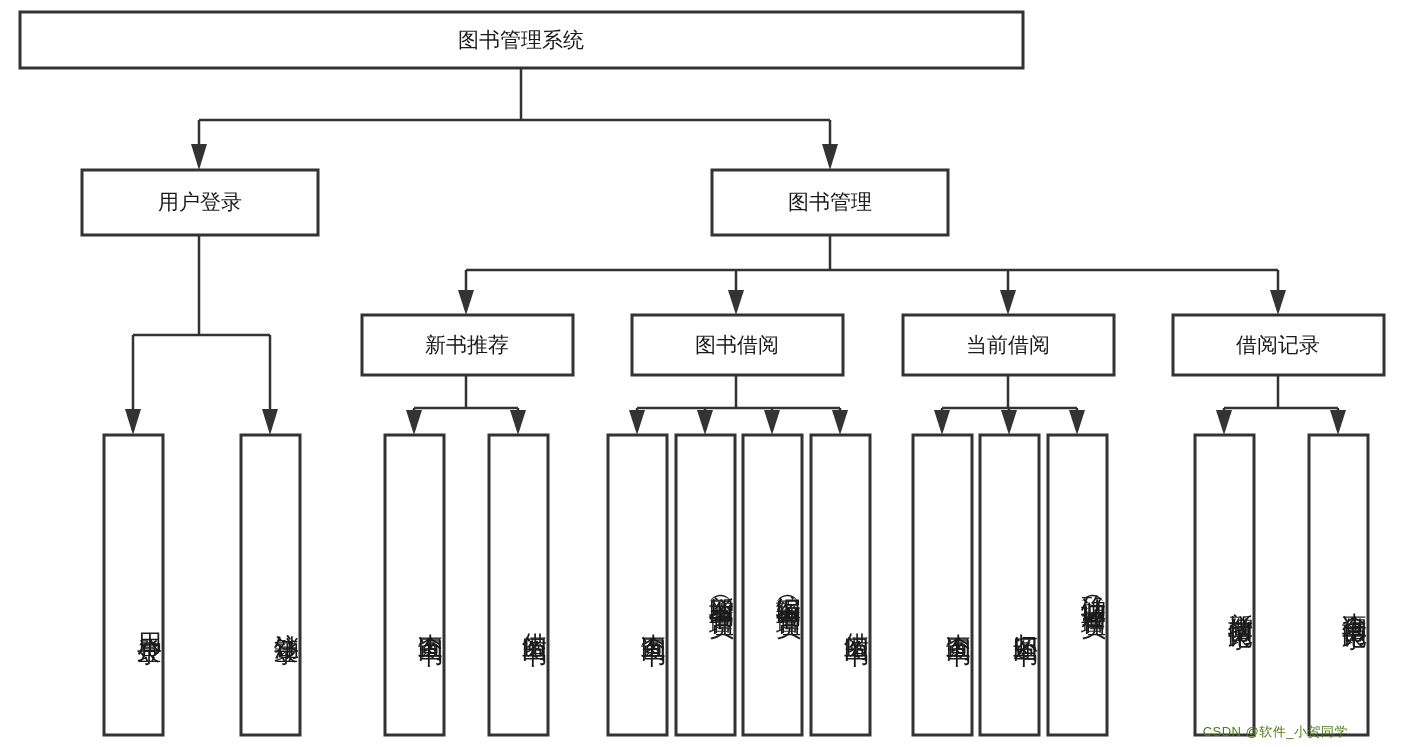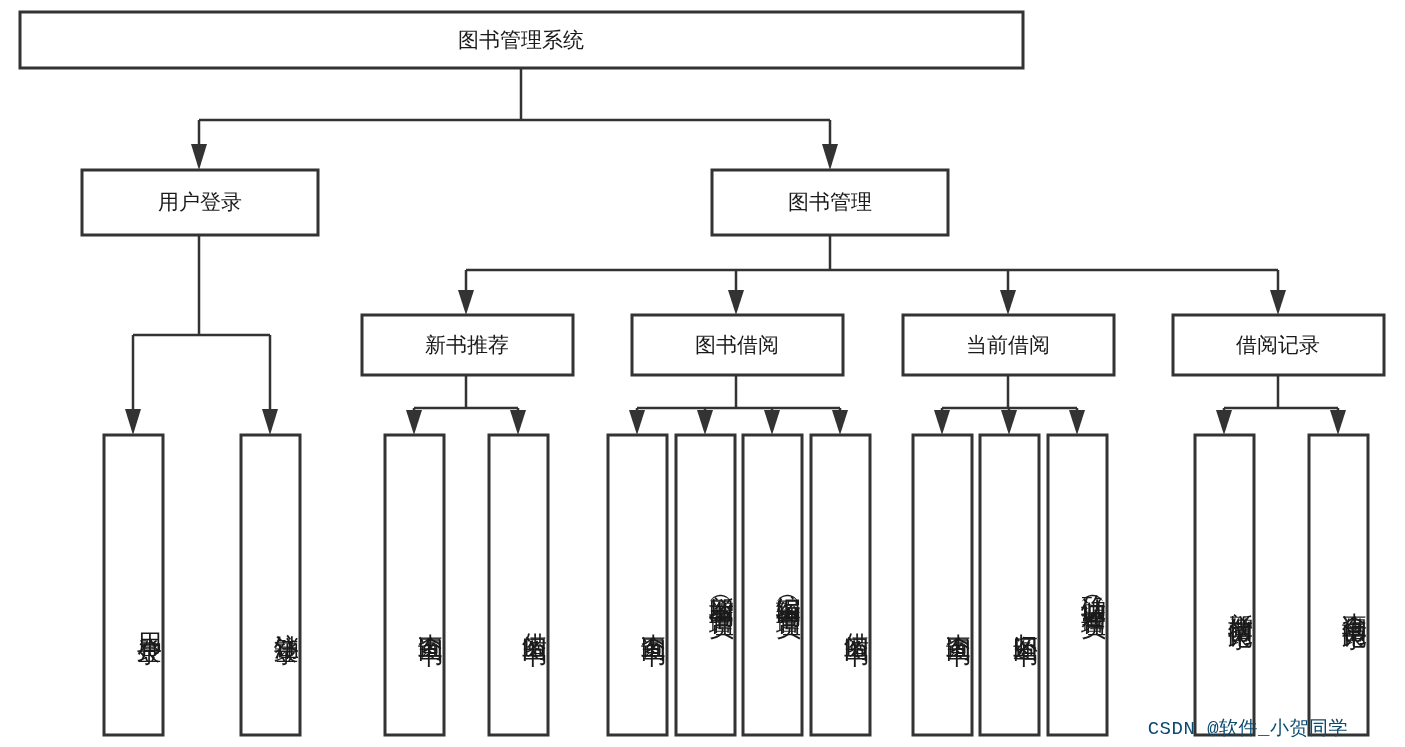--- a/index.html
+++ b/index.html
@@ -61,23 +61,23 @@
     display: flex;
     align-items: flex-start;
     justify-content: center;
     white-space: nowrap;
     pointer-events: none;
   }
   .watermark {
     position: absolute;
     right: 8px;
     bottom: 6px;
-    font-family: Liberation Mono, monospace;
-    font-size: 19px;
-    color: #0c4a6e;
+    font-family: Liberation Sans, sans-serif;
+    font-size: 13px;
+    color: #4d7c0f;
     letter-spacing: 0.5px;
     white-space: nowrap;
   }
 </style>
 </head>
 <body>
 
 <div id="diagram-root">
 
   <svg class="diagram-canvas" viewBox="0 0 1405 747">

